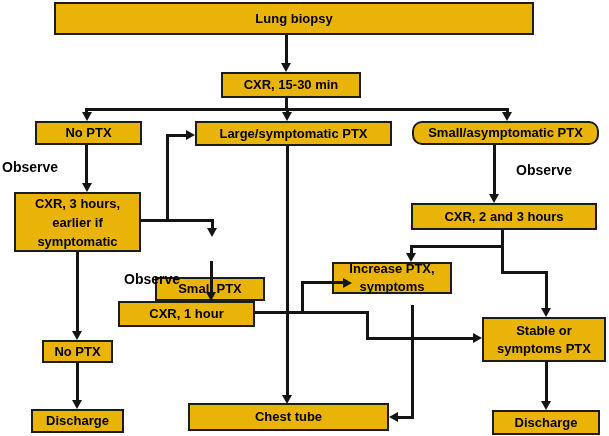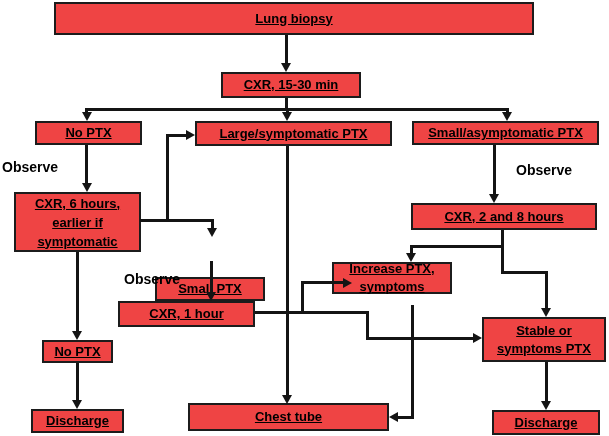--- a/index.html
+++ b/index.html
@@ -1,26 +1,25 @@
 <!DOCTYPE html>
 <html><head>
 <meta charset="utf-8">
 <style>
   html,body { margin:0; padding:0; background:#ffffff; }
   #stage {
     position:relative; width:609px; height:436px; background:#ffffff;
     font-family:"Liberation Sans", sans-serif; overflow:hidden;
   }
   .node {
-    position:absolute; box-sizing:border-box; background:#ef4444;
+    position:absolute; box-sizing:border-box; background:#eab308;
     border:2px solid #1c1c1c; color:#000;
     display:flex; align-items:center; justify-content:center;
     text-align:center; font-weight:bold; font-size:13px; line-height:18px;
     white-space:pre-line;
-    text-decoration:underline;
   }
   .label {
     position:absolute; font-weight:bold; font-size:14px; color:#000;
     white-space:nowrap;
   }
   .line { position:absolute; background:#141414; }
   .arr { position:absolute; width:0; height:0; }
   .arr-d { border-left:5px solid transparent; border-right:5px solid transparent; border-top:9px solid #141414; }
   .arr-r { border-top:5px solid transparent; border-bottom:5px solid transparent; border-left:9px solid #141414; }
   .arr-l { border-top:5px solid transparent; border-bottom:5px solid transparent; border-right:9px solid #141414; }
@@ -31,31 +30,31 @@
 <div id="stage">
 
   <div class="node" style="left:54px; top:2px; width:480px; height:33px;">Lung biopsy</div>
 
   <div class="node" style="left:221px; top:72px; width:140px; height:26px;">CXR, 15-30 min</div>
 
   <div class="node" style="left:35px; top:121px; width:107px; height:24px;">No PTX</div>
 
   <div class="node" style="left:195px; top:121px; width:197px; height:25px;">Large/symptomatic PTX</div>
 
-  <div class="node" style="left:412px; top:121px; width:187px; height:24px;">Small/asymptomatic PTX</div>
+  <div class="node" style="left:412px; top:121px; width:187px; height:24px;border-radius:10px;">Small/asymptomatic PTX</div>
 
-  <div class="node" style="left:14px; top:192px; width:127px; height:60px; line-height:19px;">CXR, 6 hours,
+  <div class="node" style="left:14px; top:192px; width:127px; height:60px; line-height:19px;">CXR, 3 hours,
 earlier if
 symptomatic</div>
 
   <div class="node" style="left:155px; top:237px; width:110px; height:24px;margin-top:40px;">Small PTX</div>
 
   <div class="node" style="left:118px; top:301px; width:137px; height:26px;">CXR, 1 hour</div>
 
-  <div class="node" style="left:411px; top:203px; width:186px; height:27px;">CXR, 2 and 8 hours</div>
+  <div class="node" style="left:411px; top:203px; width:186px; height:27px;">CXR, 2 and 3 hours</div>
 
   <div class="node" style="left:332px; top:262px; width:120px; height:32px;">Increase PTX,
 symptoms</div>
 
   <div class="node" style="left:482px; top:317px; width:124px; height:45px;">Stable or
 symptoms PTX</div>
 
   <div class="node" style="left:42px; top:340px; width:71px; height:23px;">No PTX</div>
 
   <div class="node" style="left:31px; top:409px; width:93px; height:24px;">Discharge</div>

